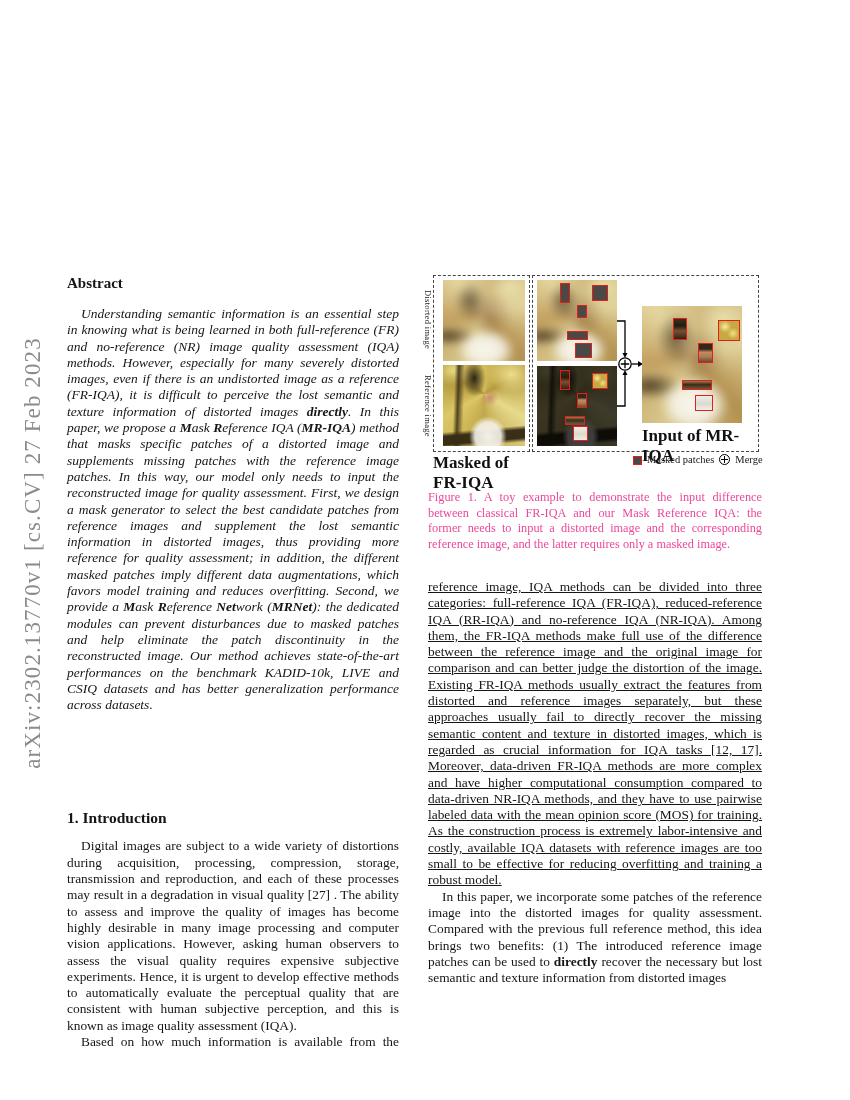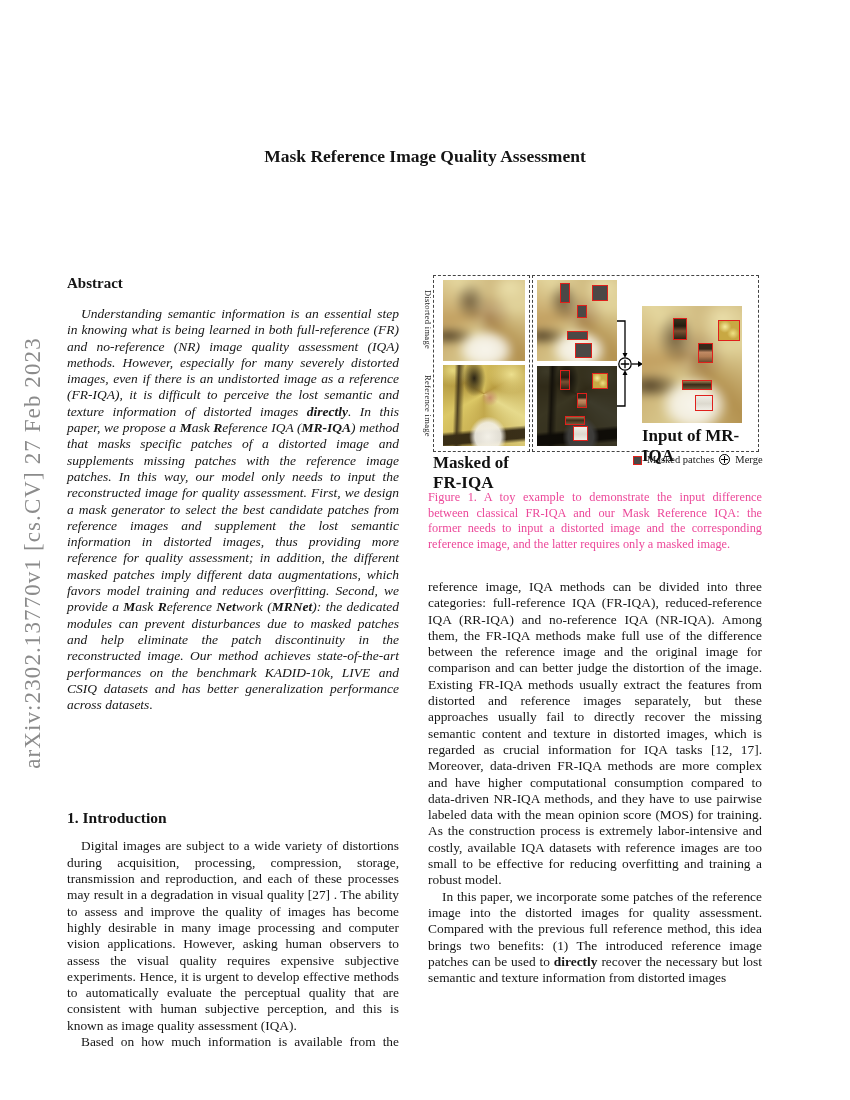--- a/index.html
+++ b/index.html
@@ -96,31 +96,30 @@
   }
   .legend .sq{width:9px;height:9px;background:#4b4846;border:1.6px solid #e0201b;box-sizing:border-box;flex:0 0 auto;}
   .legend .merge-glyph{
     width:11px;height:11px;border:1.2px solid #000;border-radius:50%;
     box-sizing:border-box;flex:0 0 auto;
     background:
       linear-gradient(#000,#000) center/7px 1.1px no-repeat,
       linear-gradient(#000,#000) center/1.1px 7px no-repeat;
   }
   .caption{font-size:12.3px;line-height:15.5px;text-align:justify;margin-top:17px;color:#ec4899;}
-  .body-start{margin-top:27px;}
+  .body-start{margin-top:27px;text-decoration:underline;}
 </style>
 </head>
 <body>
 
 <div class="page">
 
   <div class="arxiv-side">arXiv:2302.13770v1  [cs.CV]  27 Feb 2023</div>
 
   <div class="header">
-    <h1 class="title">Mask Reference Image Quality Assessment</h1>
   </div>
 
   <div class="columns">
 
     <div class="col left">
       <div class="abs-head">Abstract</div>
       <p class="abstract indent"><span>Understanding semantic information is an essential step in knowing what is being learned in both full-reference (FR) and no-reference (NR) image quality assessment (IQA) methods.  However, especially for many severely distorted images, even if there is an undistorted image as a reference (FR-IQA), it is difficult to perceive the lost semantic and texture information of distorted images </span><b>directly</b><span>. In this paper, we propose a </span><b>M</b><span>ask </span><b>R</b><span>eference IQA (</span><b>MR-IQA</b><span>) method that masks specific patches of a distorted image and supplements missing patches with the reference image patches.  In this way, our model only needs to input the reconstructed image for quality assessment.  First, we design a mask generator to select the best candidate patches from reference images and supplement the lost semantic information in distorted images, thus providing more reference for quality assessment; in addition, the different masked patches imply different data augmentations, which favors model training and reduces overfitting.  Second, we provide a </span><b>M</b><span>ask </span><b>R</b><span>eference </span><b>Net</b><span>work (</span><b>MRNet</b><span>): the dedicated modules can prevent disturbances due to masked patches and help eliminate the patch discontinuity in the reconstructed image. Our method achieves state-of-the-art performances on the benchmark KADID-10k, LIVE and CSIQ datasets and has better generalization performance across datasets.</span></p>
       <div class="sec-head">1. Introduction</div>
       <p class="indent">Digital images are subject to a wide variety of distortions during acquisition, processing, compression, storage, transmission and reproduction, and each of these processes may result in a degradation in visual quality [27] . The ability to assess and improve the quality of images has become highly desirable in many image processing and computer vision applications.  However, asking human observers to assess the visual quality requires expensive subjective experiments. Hence, it is urgent to develop effective methods to automatically evaluate the perceptual quality that are consistent with human subjective perception, and this is known as image quality assessment (IQA).</p>
       <p class="indent force-justify">Based on how much information is available from the</p>

